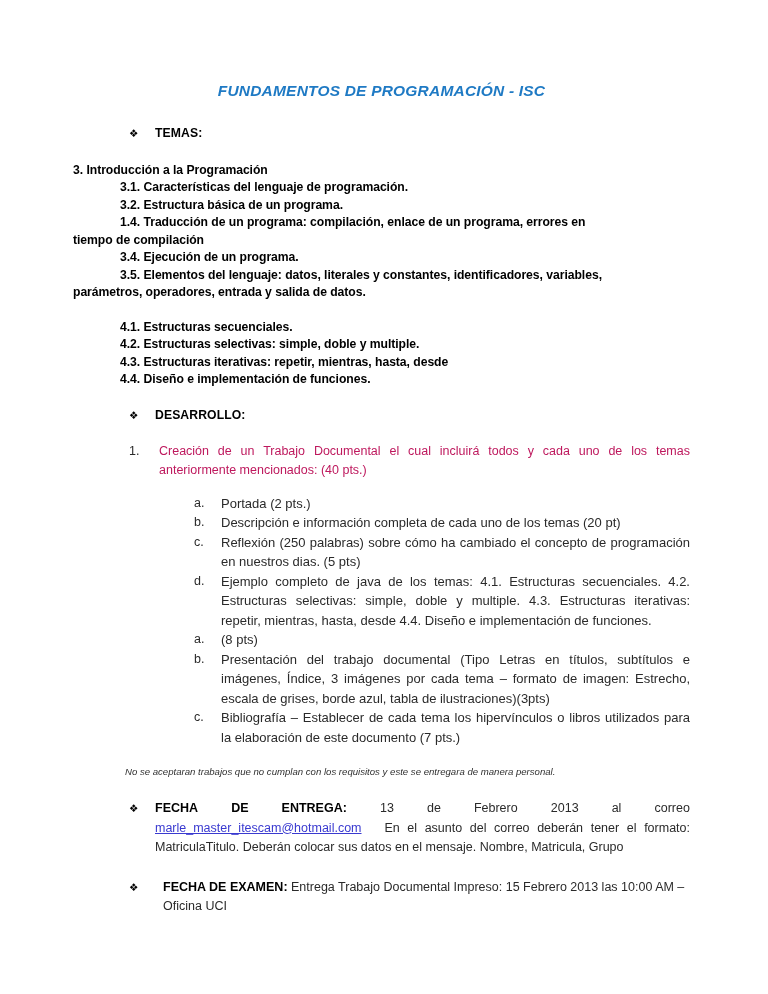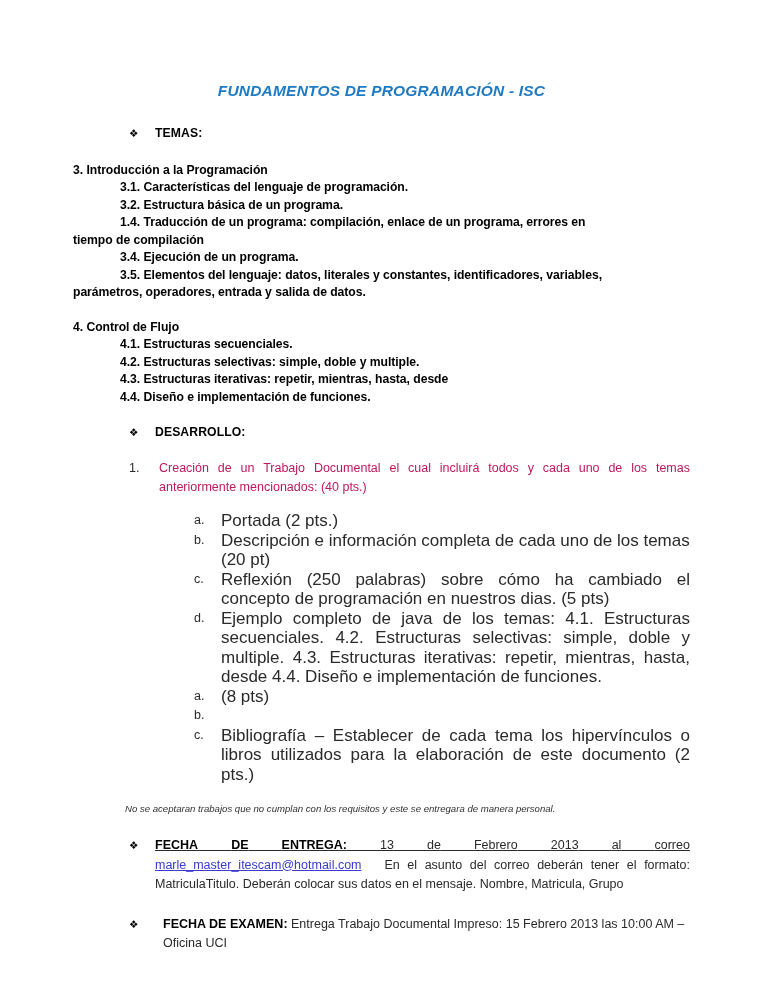--- a/index.html
+++ b/index.html
@@ -116,21 +116,21 @@
   }
   .alpha-item .marker {
     flex: 0 0 auto;
     width: 27px;
     font-size: 12.5px;
     line-height: 19.5px;
     color: #2a2a2a;
   }
   .alpha-item .body {
     flex: 1 1 auto;
-    font-size: 17px;
+    font-size: 13px;
     line-height: 19.5px;
     text-align: justify;
     color: #2a2a2a;
   }
   .alpha-item .body.nojust { text-align: left; }
 
   
   .note {
     margin: 17px 0 0 0;
     padding-left: 52px;
@@ -159,21 +159,20 @@
     color: #2a2a2a;
     text-align: justify;
   }
   .fecha-block .body.last { text-align: left; margin-left: 8px; }
   .fecha-block .body b { font-weight: bold; color: #000; }
 
   .just-line {
     display: block;
     text-align: justify;
     text-align-last: justify;
-    text-decoration: underline;
   }
 
   a.maillink {
     color: #3a3ad0;
     text-decoration: underline;
   }
 </style>
 </head>
 <body>
 
@@ -191,21 +190,20 @@
     <p class="lvl1">3.1. Características del lenguaje de programación.</p>
     <p class="lvl1">3.2. Estructura básica de un programa.</p>
     <p class="lvl1">1.4. Traducción de un programa: compilación, enlace de un programa, errores en</p>
     <p class="lvl0">tiempo de compilación</p>
     <p class="lvl1">3.4. Ejecución de un programa.</p>
     <p class="lvl1">3.5. Elementos del lenguaje: datos, literales y constantes, identificadores, variables,</p>
     <p class="lvl0">parámetros, operadores, entrada y salida de datos.</p>
 
     <div class="gap"></div>
 
-    <p class="lvl0">4. Control de Flujo</p>
     <p class="lvl1">4.1. Estructuras secuenciales.</p>
     <p class="lvl1">4.2. Estructuras selectivas: simple, doble y multiple.</p>
     <p class="lvl1">4.3. Estructuras iterativas: repetir, mientras, hasta, desde</p>
     <p class="lvl1">4.4. Diseño e implementación de funciones.</p>
   </div>
 
   <div class="bullet-row" style="margin-top:18px;">
     <span class="bullet-mark">❖</span>
     <span class="bullet-label">DESARROLLO:</span>
   </div>
@@ -233,24 +231,25 @@
     <li class="alpha-item">
       <span class="marker">d.</span>
       <span class="body">Ejemplo completo de java de los temas:  4.1. Estructuras secuenciales. 4.2. Estructuras selectivas: simple, doble y multiple. 4.3. Estructuras iterativas: repetir, mientras, hasta, desde  4.4. Diseño e implementación de funciones.</span>
     </li>
     <li class="alpha-item">
       <span class="marker">a.</span>
       <span class="body nojust"> (8 pts)</span>
     </li>
     <li class="alpha-item">
       <span class="marker">b.</span>
+      <span class="body">Presentación del trabajo documental (Tipo Letras en títulos, subtítulos e imágenes, Índice, 3 imágenes por cada tema – formato de imagen: Estrecho, escala de grises, borde azul, tabla de ilustraciones)(3pts)</span>
     </li>
     <li class="alpha-item">
       <span class="marker">c.</span>
-      <span class="body">Bibliografía – Establecer de cada tema los hipervínculos o libros utilizados para la elaboración de este documento (2 pts.)</span>
+      <span class="body">Bibliografía – Establecer de cada tema los hipervínculos o libros utilizados para la elaboración de este documento (7 pts.)</span>
     </li>
   </ul>
 
   <p class="note">No se aceptaran trabajos que no cumplan con los requisitos y este se entregara de manera personal.</p>
 
   <div class="fecha-block">
     <span class="bullet-mark">❖</span>
     <span class="body">
       <span class="just-line"><b>FECHA</b> <b>DE</b> <b>ENTREGA:</b> <span>13</span> <span>de</span> <span>Febrero</span> <span>2013</span> <span>al</span> <span>correo</span></span><a class="maillink" href="#">marle_master_itescam@hotmail.com</a><span>&nbsp;&nbsp; </span><span>En el asunto del correo deberán tener el</span> <span>formato: MatriculaTitulo. Deberán colocar sus datos en el mensaje. Nombre,</span> <span>Matricula, Grupo</span>
     </span>

